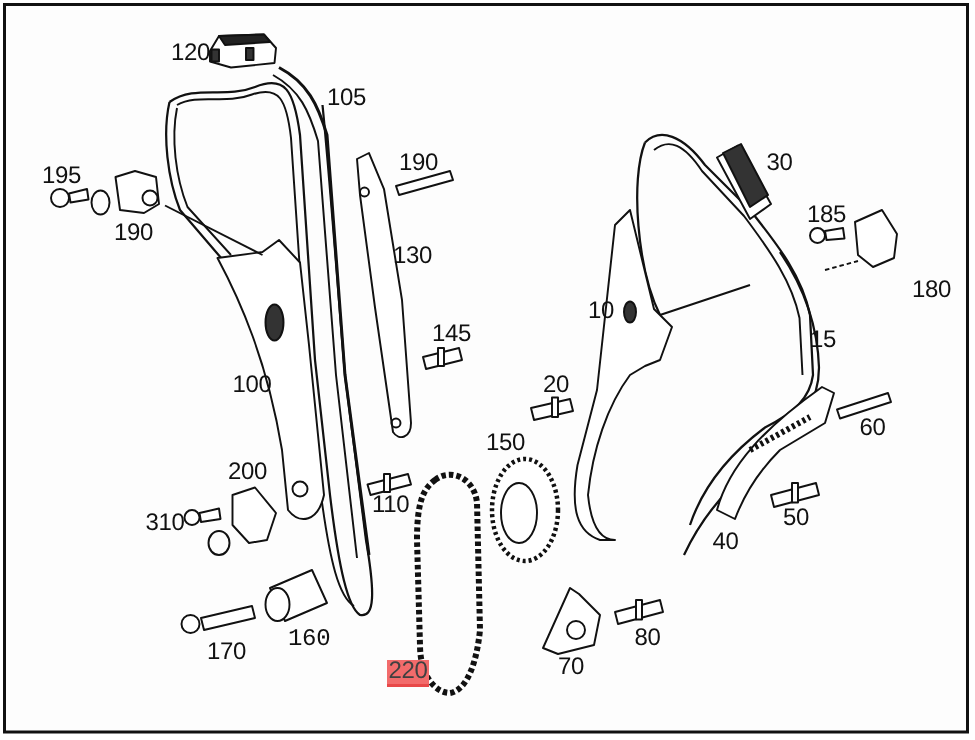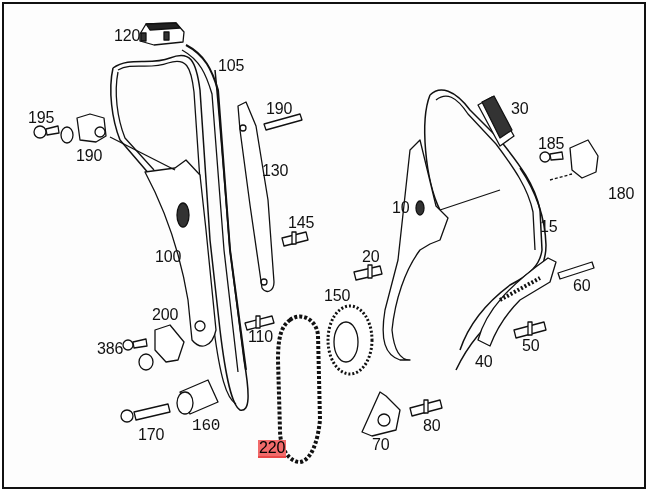--- a/index.html
+++ b/index.html
@@ -1,20 +1,20 @@
 <!DOCTYPE html>
 <html><head>
 <meta charset="utf-8">
 <style>
   html, body { margin:0; padding:0; background:#ffffff; }
   body { width:650px; height:493px; position:relative; overflow:hidden; font-family:"Liberation Sans", sans-serif; }
   .frame { position:absolute; left:2px; top:2px; width:644px; height:487px; border:2px solid #111; border-right-width:2px; box-sizing:border-box; background:#fdfdfd; }
   svg.art { position:absolute; left:0; top:0; }
   .lbl { position:absolute; font-size:16px; color:#111; line-height:1; font-weight:normal; letter-spacing:-0.2px; }
-  .lbl.hl { background:#f26b6b; color:#000000; padding:0 1px; border-bottom:2px solid #e84848; }
+  .lbl.hl { background:#f26b6b; color:#404040; padding:0 1px; border-bottom:2px solid #e84848; }
 </style>
 </head>
 <body>
 
 <div class="frame"></div>
 
 <svg class="art" width="650" height="493" viewBox="0 0 650 493" fill="none" stroke="#111" stroke-width="1.3" stroke-linejoin="round">
 
   <g>
     <path d="M140 34 L146 24 L176 23 L184 32 L183 42 L154 45 L140 41 Z" fill="#fff"></path>
@@ -142,21 +142,21 @@
 <div id="labels">
     <span class="lbl" style="left: 114px; top: 28px;">120</span>
     <span class="lbl" style="left: 218px; top: 58px;">105</span>
     <span class="lbl" style="left: 28px; top: 110px;">195</span>
     <span class="lbl" style="left: 76px; top: 148px; text-align: center;">190</span>
     <span class="lbl" style="left: 266px; top: 101px;">190</span>
     <span class="lbl" style="left: 262px; top: 163px;">130</span>
     <span class="lbl" style="left: 288px; top: 215px;">145</span>
     <span class="lbl" style="left: 155px; top: 249px;">100</span>
     <span class="lbl" style="left: 152px; top: 307px;">200</span>
-    <span class="lbl" style="left: 97px; top: 341px;">386</span>
+    <span class="lbl" style="left: 97px; top: 341px;">310</span>
     <span class="lbl" style="left: 248px; top: 329px; text-align: center;">110</span>
     <span class="lbl" style="left: 138px; top: 427px;">170</span>
     <span class="lbl" style="left: 192px; top: 418px; font-family: Liberation Mono, monospace;">160</span>
     <span class="lbl hl" style="left: 258px; top: 440px;">220</span>
     <span class="lbl" style="left: 511px; top: 101px;">30</span>
     <span class="lbl" style="left: 538px; top: 136px;">185</span>
     <span class="lbl" style="left: 608px; top: 186px;">180</span>
     <span class="lbl" style="left: 392px; top: 200px;">10</span>
     <span class="lbl" style="left: 540px; top: 219px;">15</span>
     <span class="lbl" style="left: 362px; top: 249px;">20</span>

